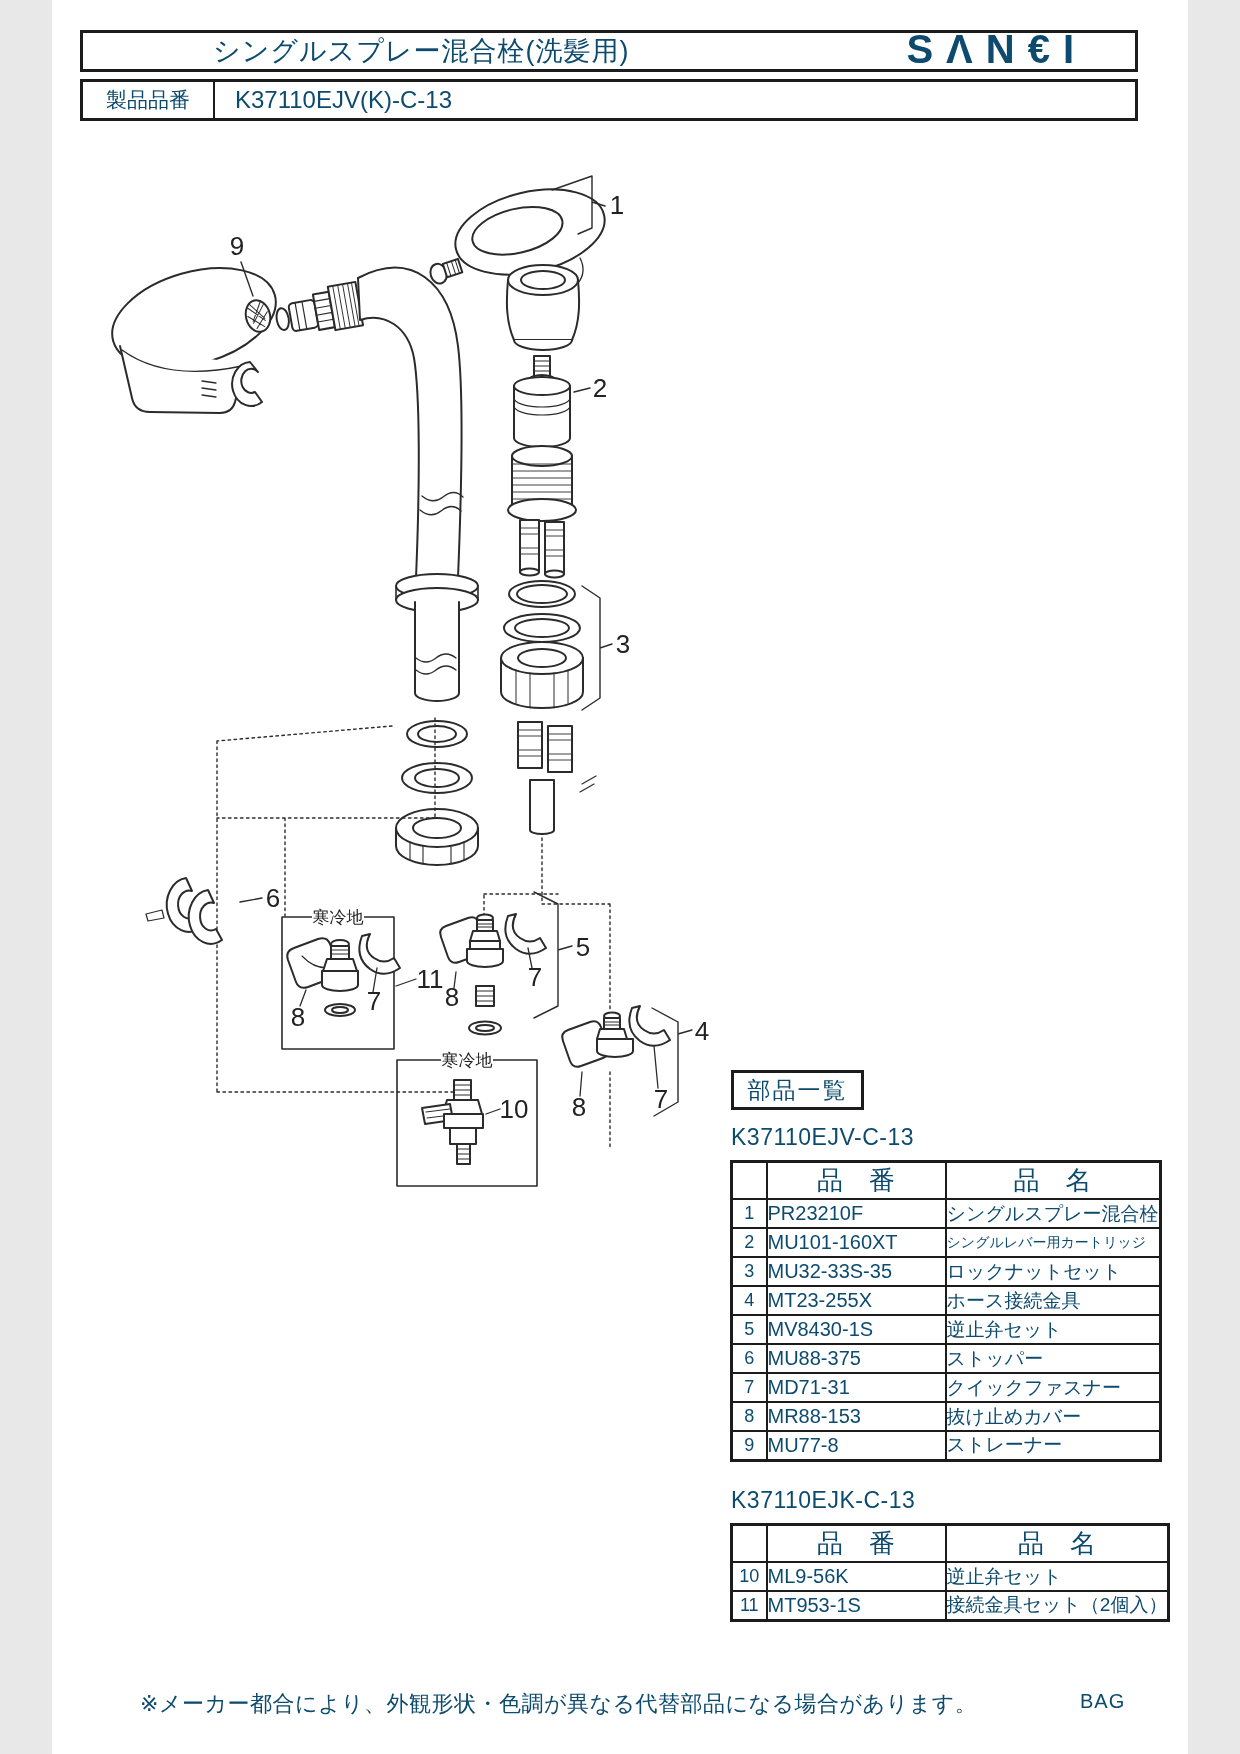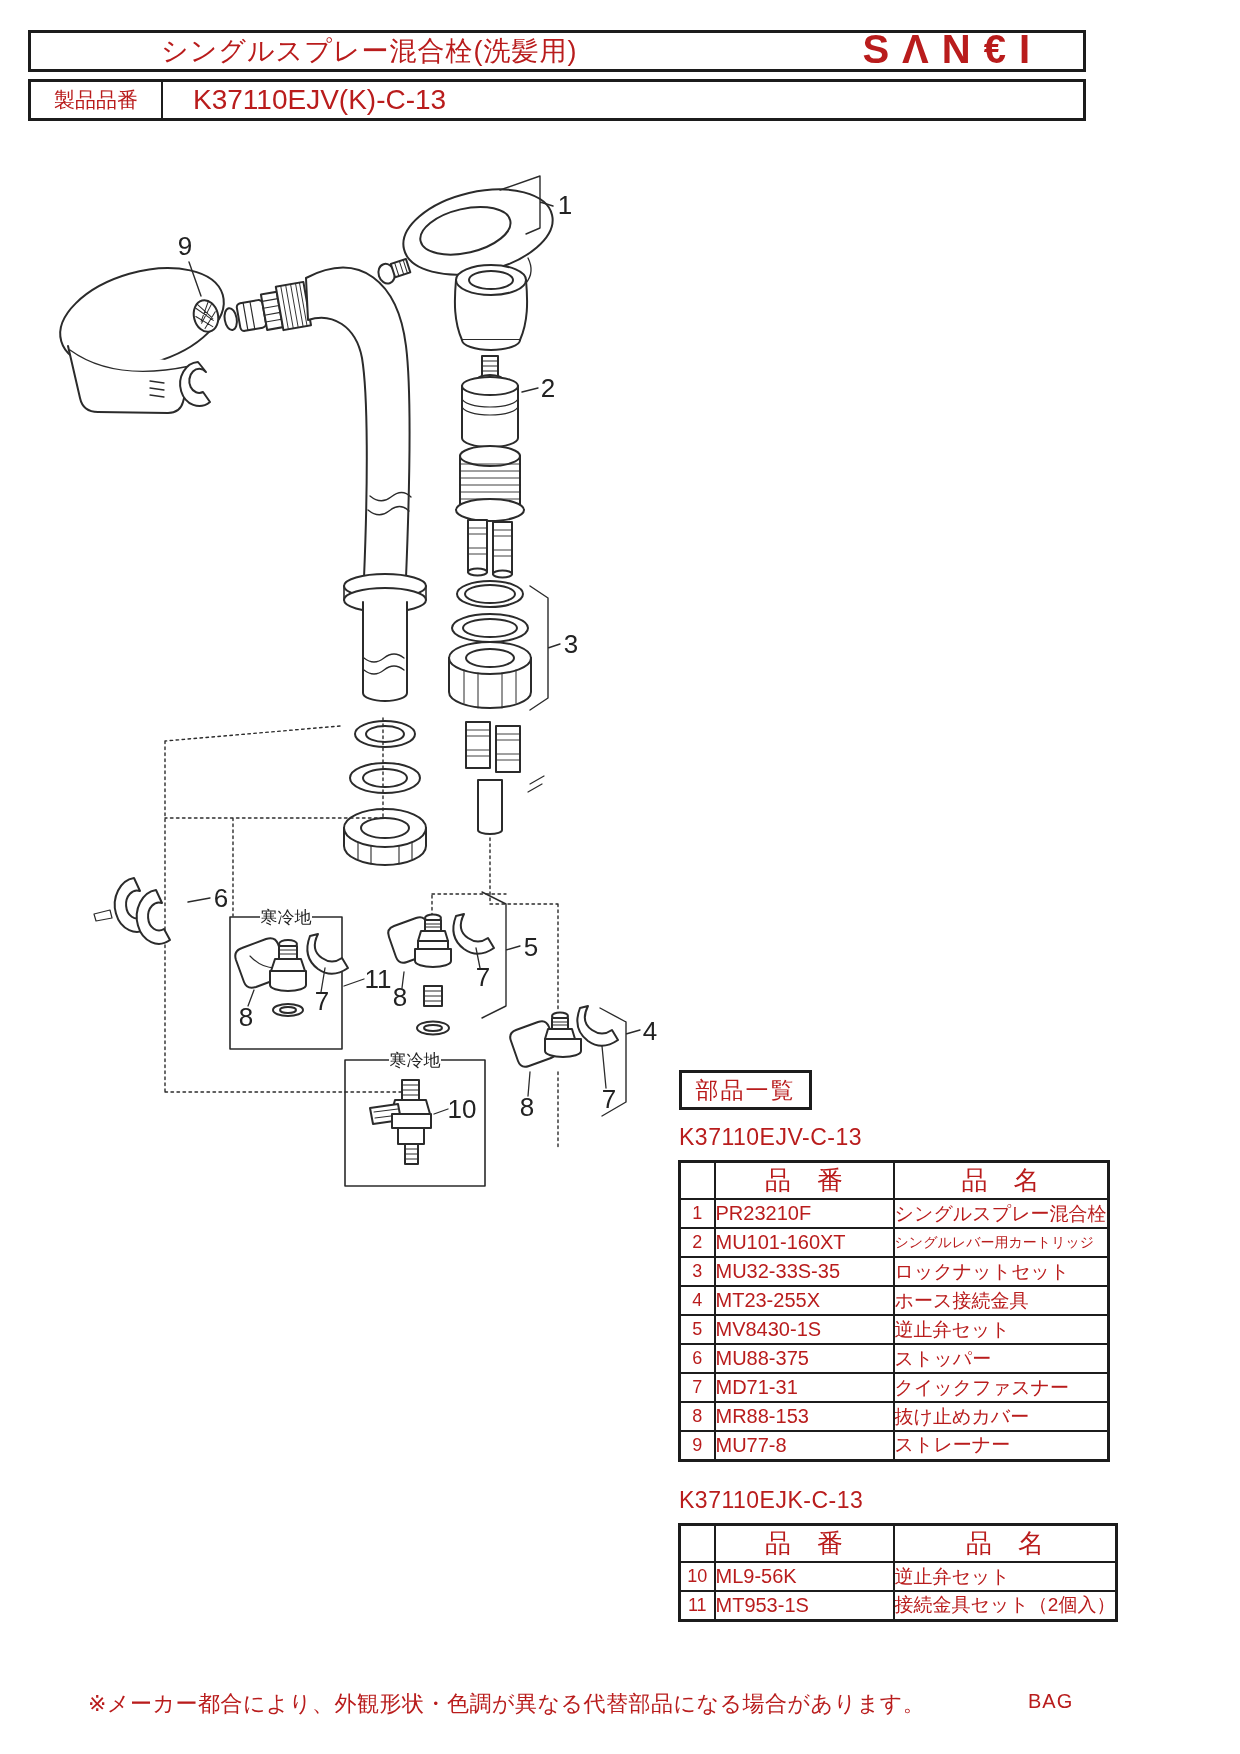--- a/index.html
+++ b/index.html
@@ -1,40 +1,40 @@
 <!DOCTYPE html>
 <html><head>
 <meta charset="utf-8">
 <style>
   html,body { margin:0; padding:0; background:#e8e8e8; }
   .page {
-    position:relative; width:1240px; height:1754px; margin:0 auto;
+    position:relative; width:1136px; height:1754px; margin:0 auto;
     background:#ffffff; overflow:hidden;
-    font-family:"Liberation Sans","DejaVu Sans",sans-serif; color:#b91c1c;
+    font-family:"Liberation Sans","DejaVu Sans",sans-serif; color:#0c4a6e;
   }
   .title-box {
     position:absolute; left:28px; top:30px; width:1058px; height:42px;
     border:3px solid #1c1c1c; box-sizing:border-box;
     display:flex; align-items:center;
   }
   .page-title { margin-left:130px; font-size:27px; letter-spacing:1px; white-space:nowrap; }
   .brand {
     position:absolute; right:40px; top:50%; transform:translateY(-54%);
-    font-size:40px; font-weight:700; letter-spacing:13px; margin-right:0; white-space:nowrap;
+    font-size:40px; font-weight:700; letter-spacing:13px; margin-right:8px; white-space:nowrap;
   }
   .product-box {
     position:absolute; left:28px; top:79px; width:1058px; height:42px;
     border:3px solid #1c1c1c; box-sizing:border-box;
     display:flex; align-items:stretch;
   }
   .product-label {
     flex:0 0 130px; display:flex; align-items:center; justify-content:center;
     border-right:2px solid #1c1c1c; font-size:21px; letter-spacing:0；
   }
-  .product-value { display:flex; align-items:center; padding-left:30px; font-size:28px; }
+  .product-value { display:flex; align-items:center; padding-left:20px; font-size:24px; }
 
   .diagram-svg { position:absolute; left:30px; top:150px; }
 
   .parts-title-box {
     position:absolute; left:679px; top:1070px; width:133px; height:40px;
     border:3px solid #1c1c1c; box-sizing:border-box;
     display:flex; align-items:center; justify-content:center;
     font-size:23px; letter-spacing:2px;
   }
   .model-label { position:absolute; left:679px; font-size:23px; letter-spacing:0.5px; }

